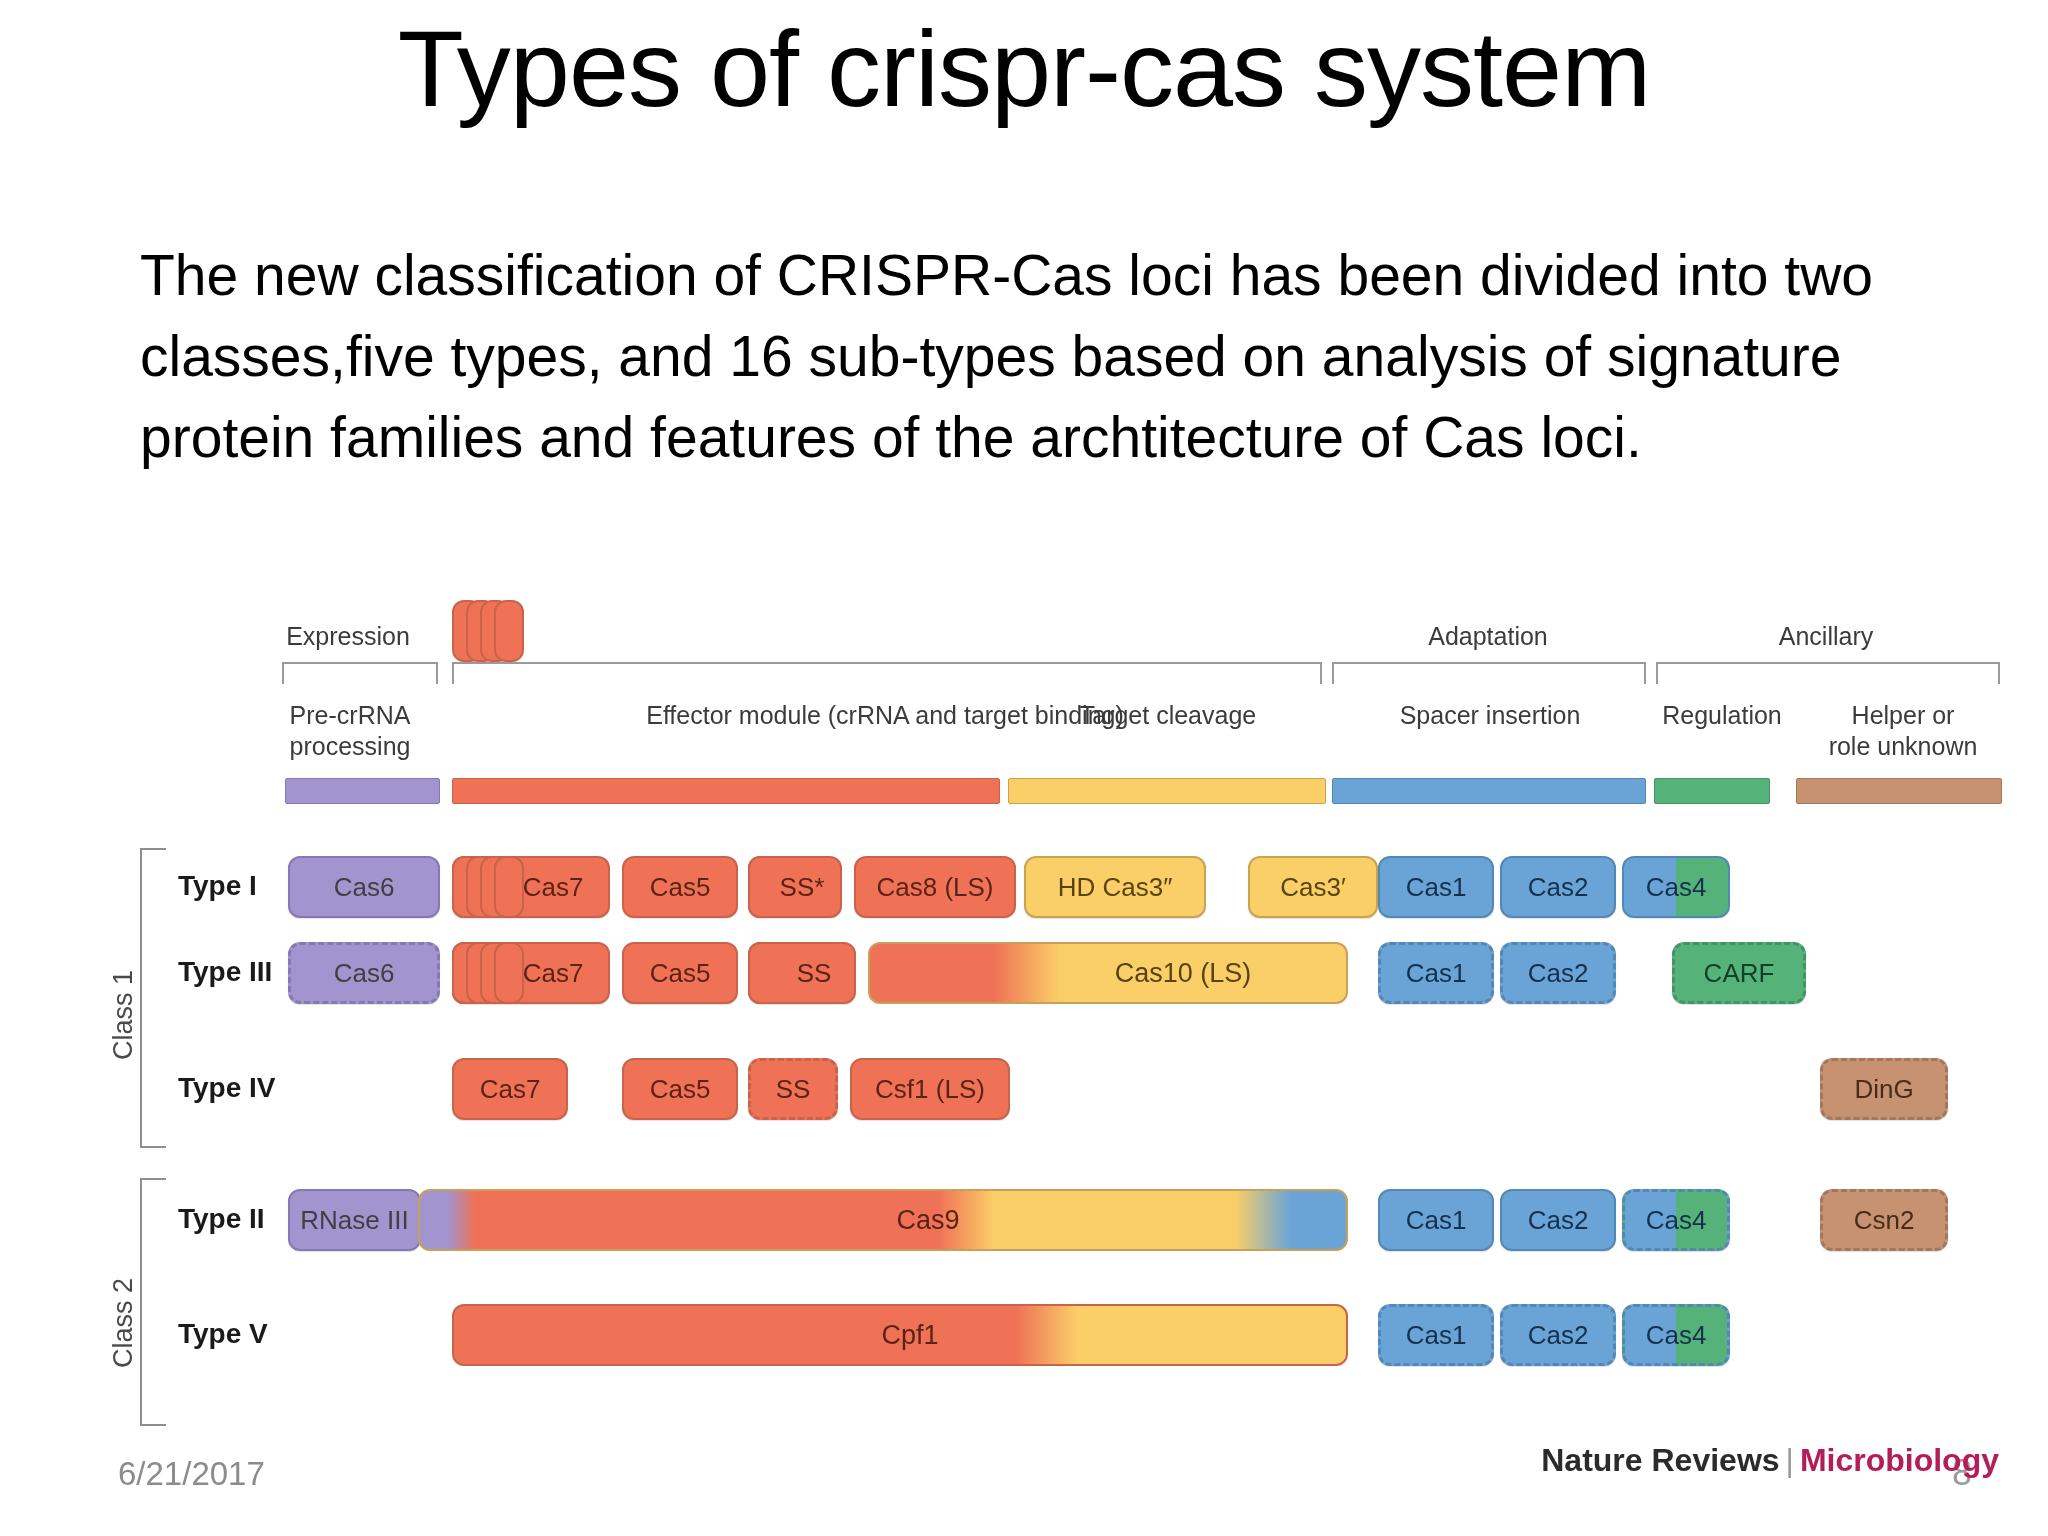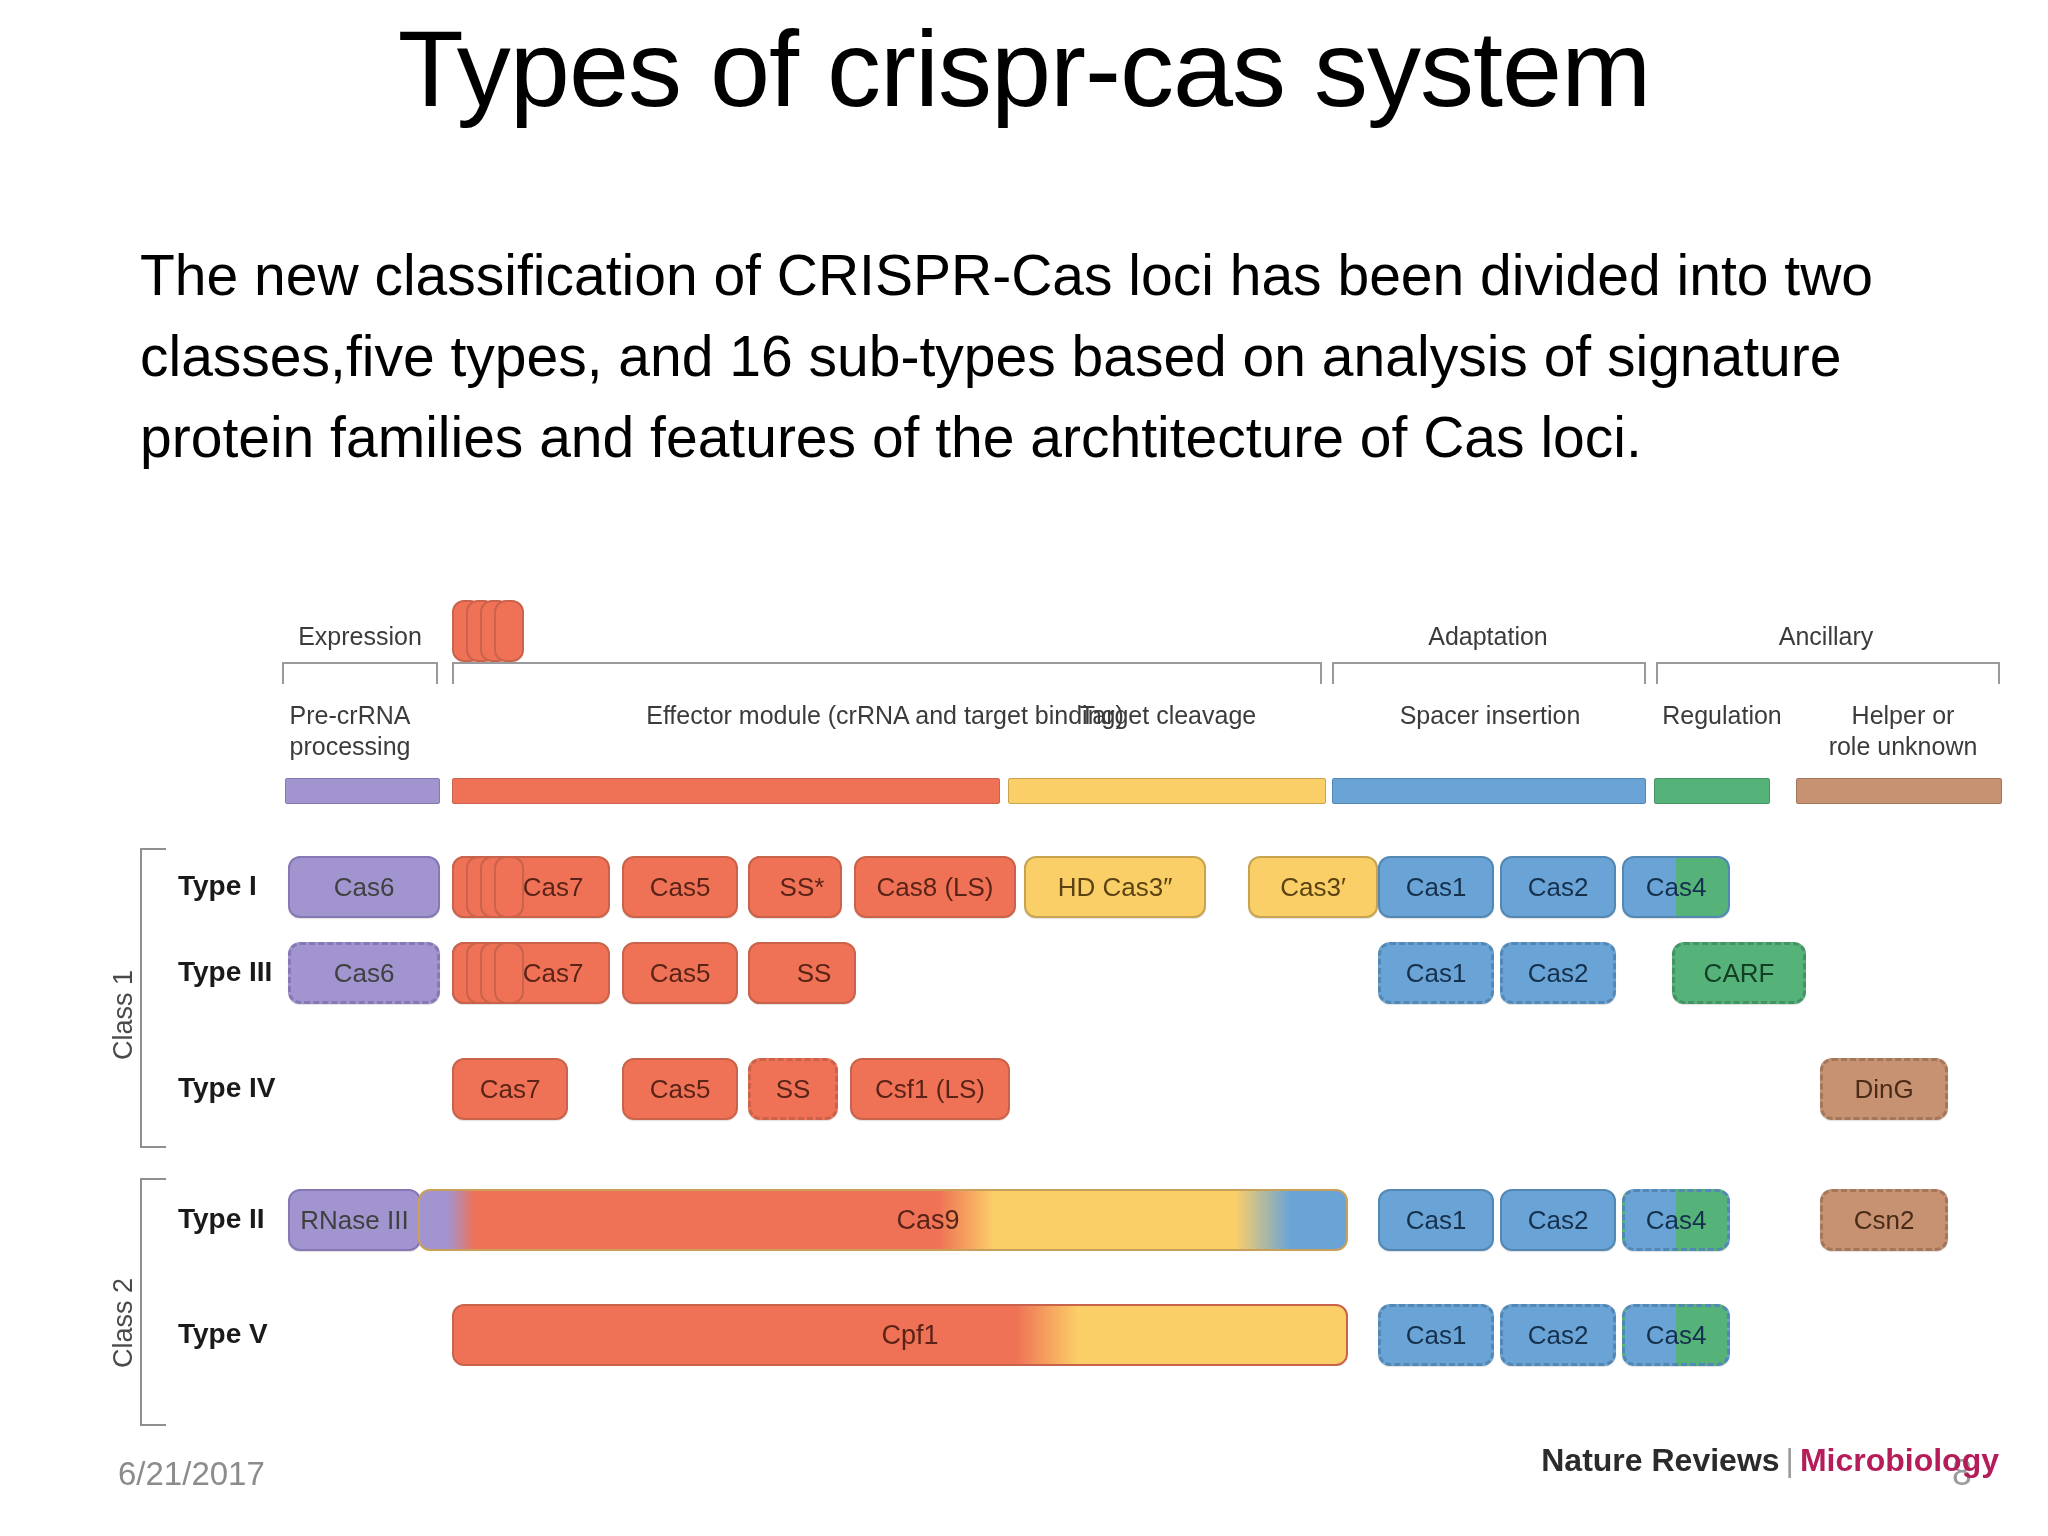--- a/index.html
+++ b/index.html
@@ -129,21 +129,21 @@
 </style>
 </head>
 <body>
 
 <div class="slide-title">Types of crispr-cas system</div>
 
 <div class="slide-body">The new classification of CRISPR-Cas loci has been divided into two classes,five types, and 16 sub-types based on analysis of signature  protein families and features of the archtitecture of Cas loci.</div>
 
 <div class="figure">
 
-  <div class="grp-label" style="left:274px;  top:22px; width:172px;">Expression</div>
+  <div class="grp-label" style="left:262px;  top:22px; width:172px;">Expression</div>
   <div class="grp-label" style="left:1330px; top:22px; width:316px;">Adaptation</div>
   <div class="grp-label" style="left:1652px; top:22px; width:348px;">Ancillary</div>
 
   <div class="grp-bracket" style="left:282px;  top:62px; width:156px;"></div>
   <div class="grp-bracket" style="left:452px;  top:62px; width:870px;"></div>
   <div class="grp-bracket" style="left:1332px; top:62px; width:314px;"></div>
   <div class="grp-bracket" style="left:1656px; top:62px; width:344px;"></div>
 
   <div class="sub-label" style="left:262px; top:100px; width:176px;">
     <div>Pre-crRNA</div>
@@ -237,20 +237,23 @@
   <div class="gbox solid c-red" style="left:622px; top:342px; width:116px;">
       <span>Cas5</span>
     </div>
 
   <div class="stack" style="left:748px; top:342px; width:26px;"></div>
   <div class="stack" style="left:760px; top:342px; width:26px;"></div>
   <div class="gbox solid c-red" style="left:748px; top:342px; width:108px;">
       <span style="margin-left:24px">SS</span>
     </div>
 
+  <div class="bar bar-cas10" style="left:868px; top:342px; width:480px;">
+      <span style="margin-left:150px;color:#5a4311">Cas10 (LS)</span>
+    </div>
 
   <div class="gbox dashed c-blue" style="left:1378px; top:342px; width:116px;">
       <span>Cas1</span>
     </div>
   <div class="gbox dashed c-blue" style="left:1500px; top:342px; width:116px;">
       <span>Cas2</span>
     </div>
   <div class="gbox dashed c-green" style="left:1672px; top:342px; width:134px;">
       <span>CARF</span>
     </div>

